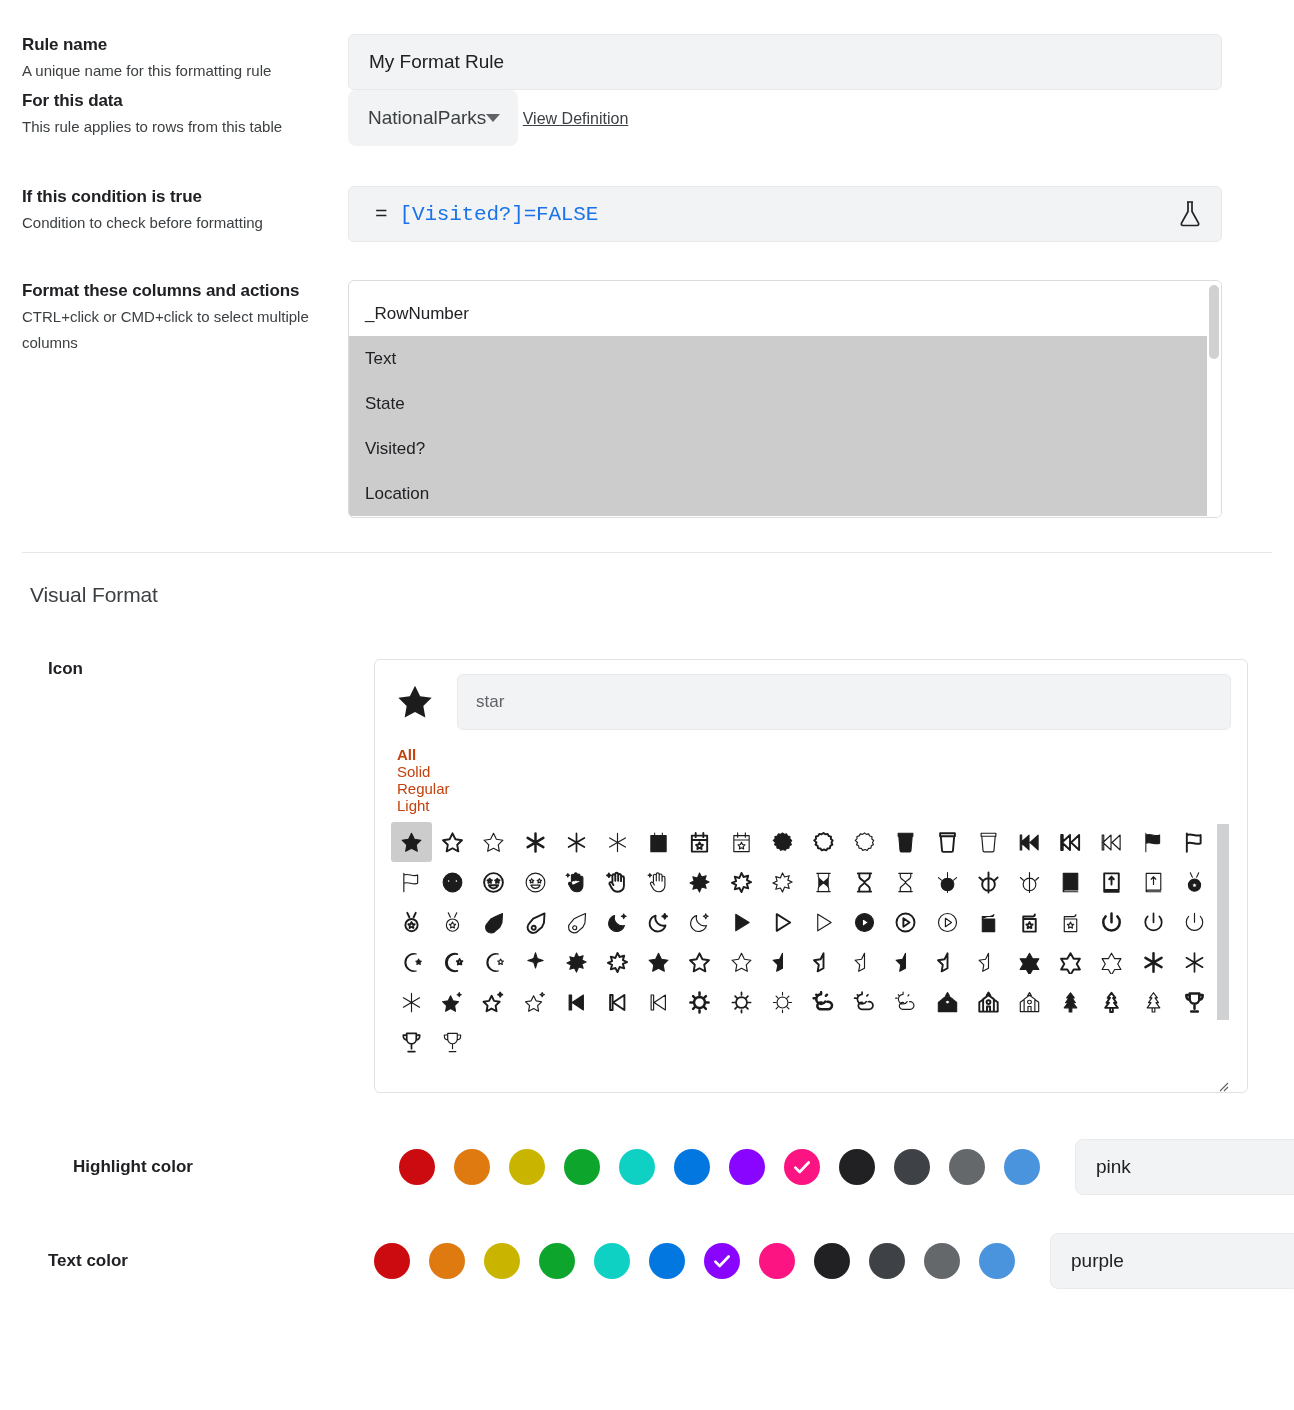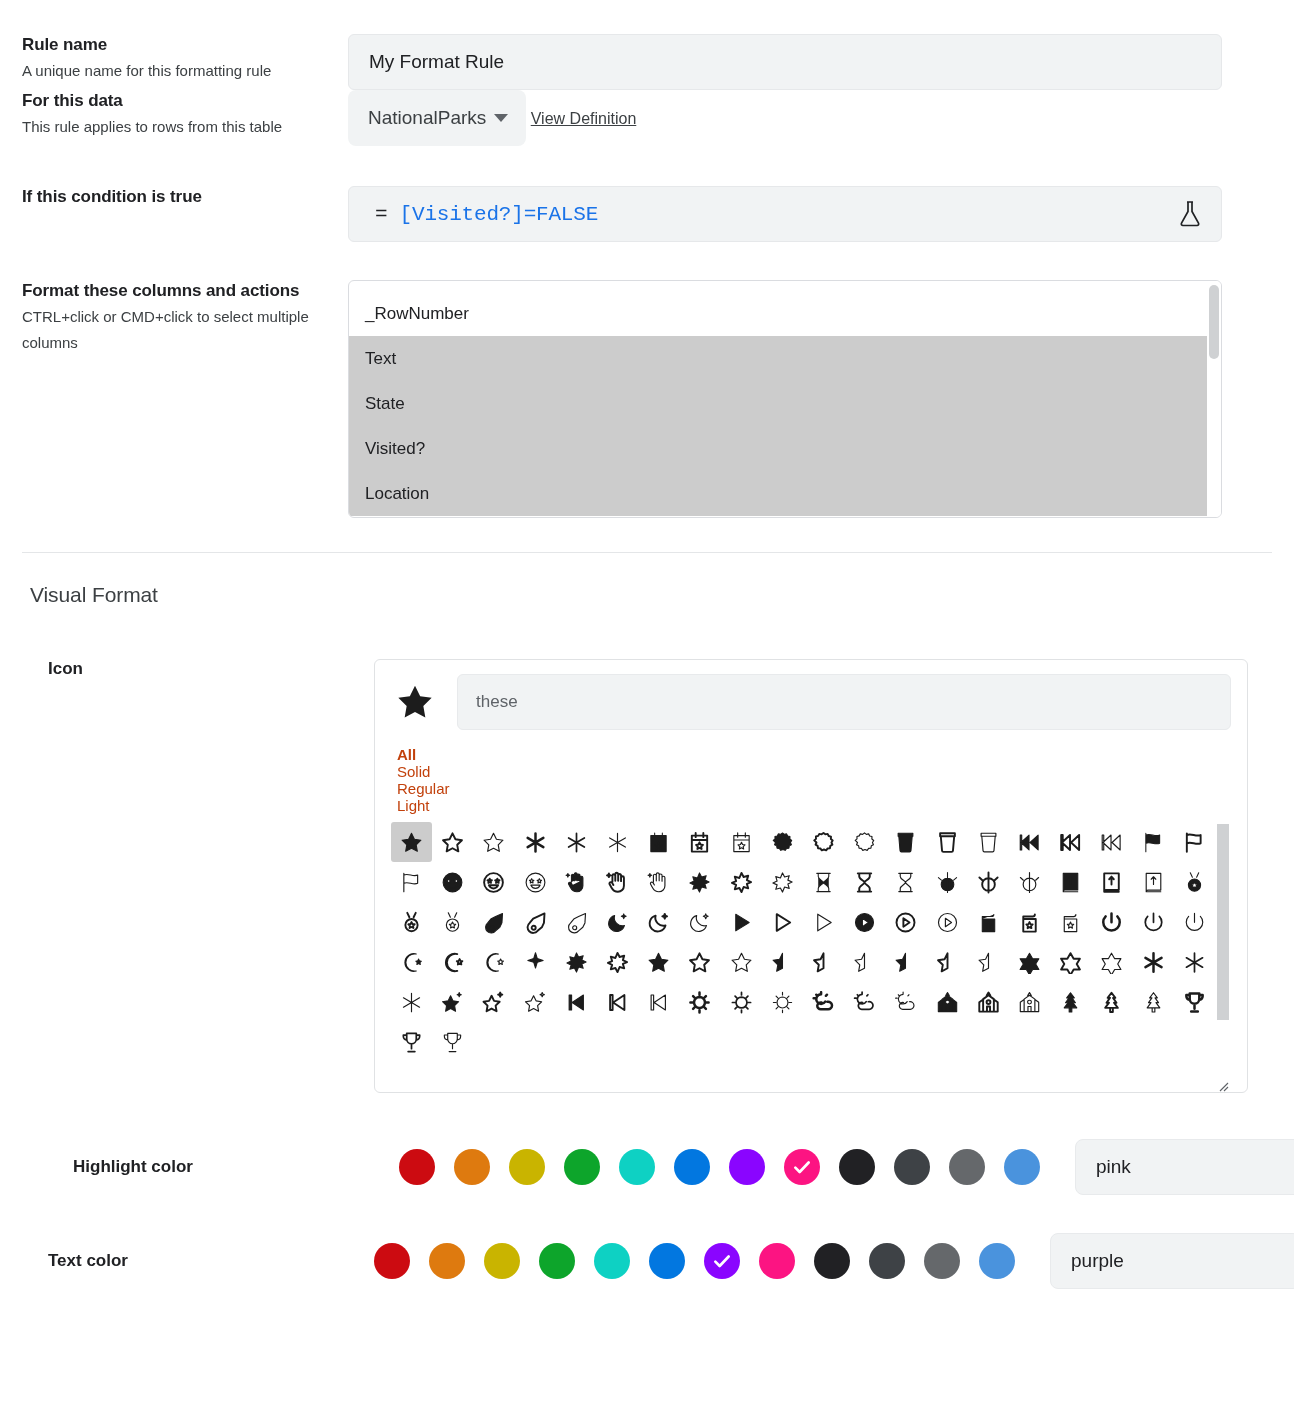--- a/index.html
+++ b/index.html
@@ -57,21 +57,21 @@
   
   .dropdown {
     background: #f1f3f4;
     border-radius: 8px;
     height: 56px;
     display: inline-flex;
     align-items: center;
     padding: 0 18px 0 20px;
     font-size: 19px;
     color: #3c4043;
-    gap: 8px;
+    gap: 0;
     cursor: pointer;
   }
   .caret {
     width: 0; height: 0;
     border-left: 7px solid transparent;
     border-right: 7px solid transparent;
     border-top: 8px solid #5f6368;
   }
   .link {
     display: inline-block;
@@ -282,20 +282,21 @@
         <span>NationalParks</span>
         <span class="caret"></span>
       </div>
       <div class="link">View Definition</div>
     </div>
   </div>
 
   <div class="field-row" style="padding-top:40px;">
     <div class="field-label">
       <div class="title">If this condition is true</div>
+      <div class="desc">Condition to check before formatting</div>
     </div>
     <div class="field-control">
       <div class="formula-box">
         <span class="formula-eq">=</span>
         <span class="formula-txt">[Visited?]=FALSE</span>
         <span class="flask">
           <svg width="24" height="28" viewBox="0 0 24 28" fill="none" stroke="#202124" stroke-width="1.7">
             <path d="M9 2h6M10 2v9.5L3.5 23.2c-.6 1.1.2 2.3 1.4 2.3h14.2c1.2 0 2-1.2 1.4-2.3L14 11.5V2"></path>
           </svg>
         </span>
@@ -331,21 +332,21 @@
   <div class="vf-row" style="padding-top:52px;">
     <div class="vf-label">Icon</div>
     <div class="vf-control">
       <div class="icon-picker">
         <div class="ip-top">
           <div class="ip-preview">
             <svg width="40" height="40" viewBox="0 0 24 24" fill="#1c1c1c">
               <path d="M12 2.2l3.1 6.3 6.9 1-5 4.9 1.2 6.9-6.2-3.3-6.2 3.3L7 14.4 2 9.5l6.9-1z"></path>
             </svg>
           </div>
-          <div class="ip-search">these</div>
+          <div class="ip-search">star</div>
         </div>
         <div class="ip-tabs" id="ip-tabs">
             <div class="ip-tab active">All</div>
             <div class="ip-tab">Solid</div>
             <div class="ip-tab">Regular</div>
             <div class="ip-tab">Light</div>
           </div>
         <div class="ip-gridwrap">
           <div class="ip-grid" id="ip-grid">
               <div class="ip-cell sel">

